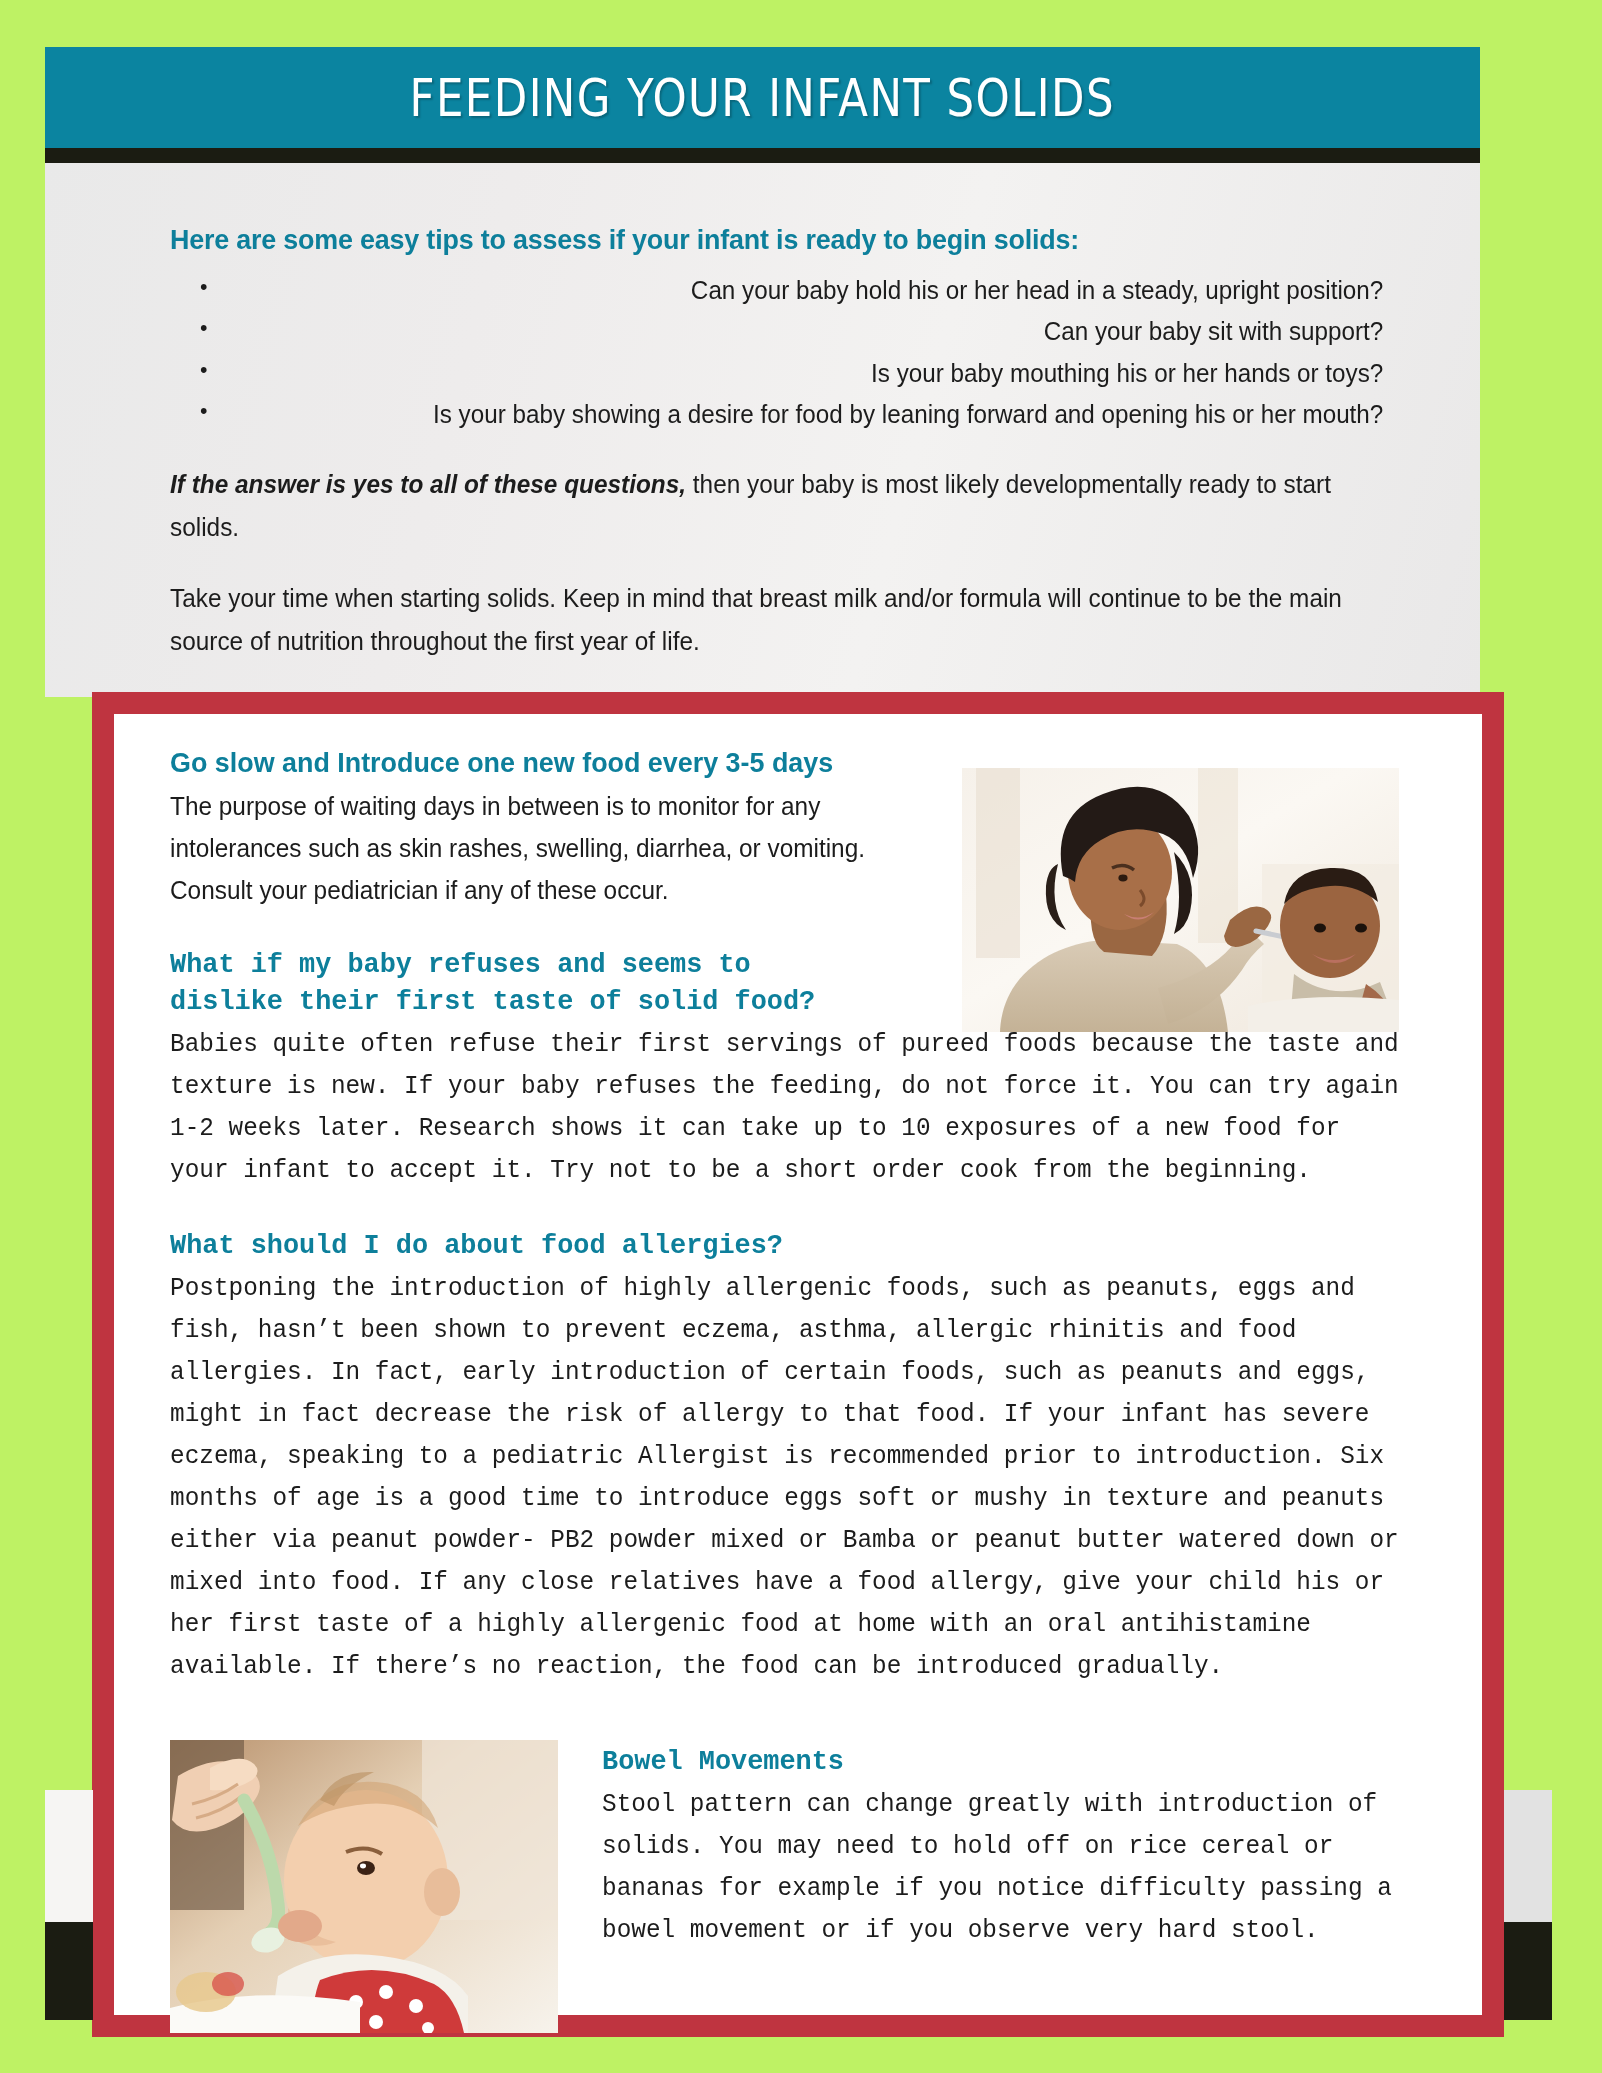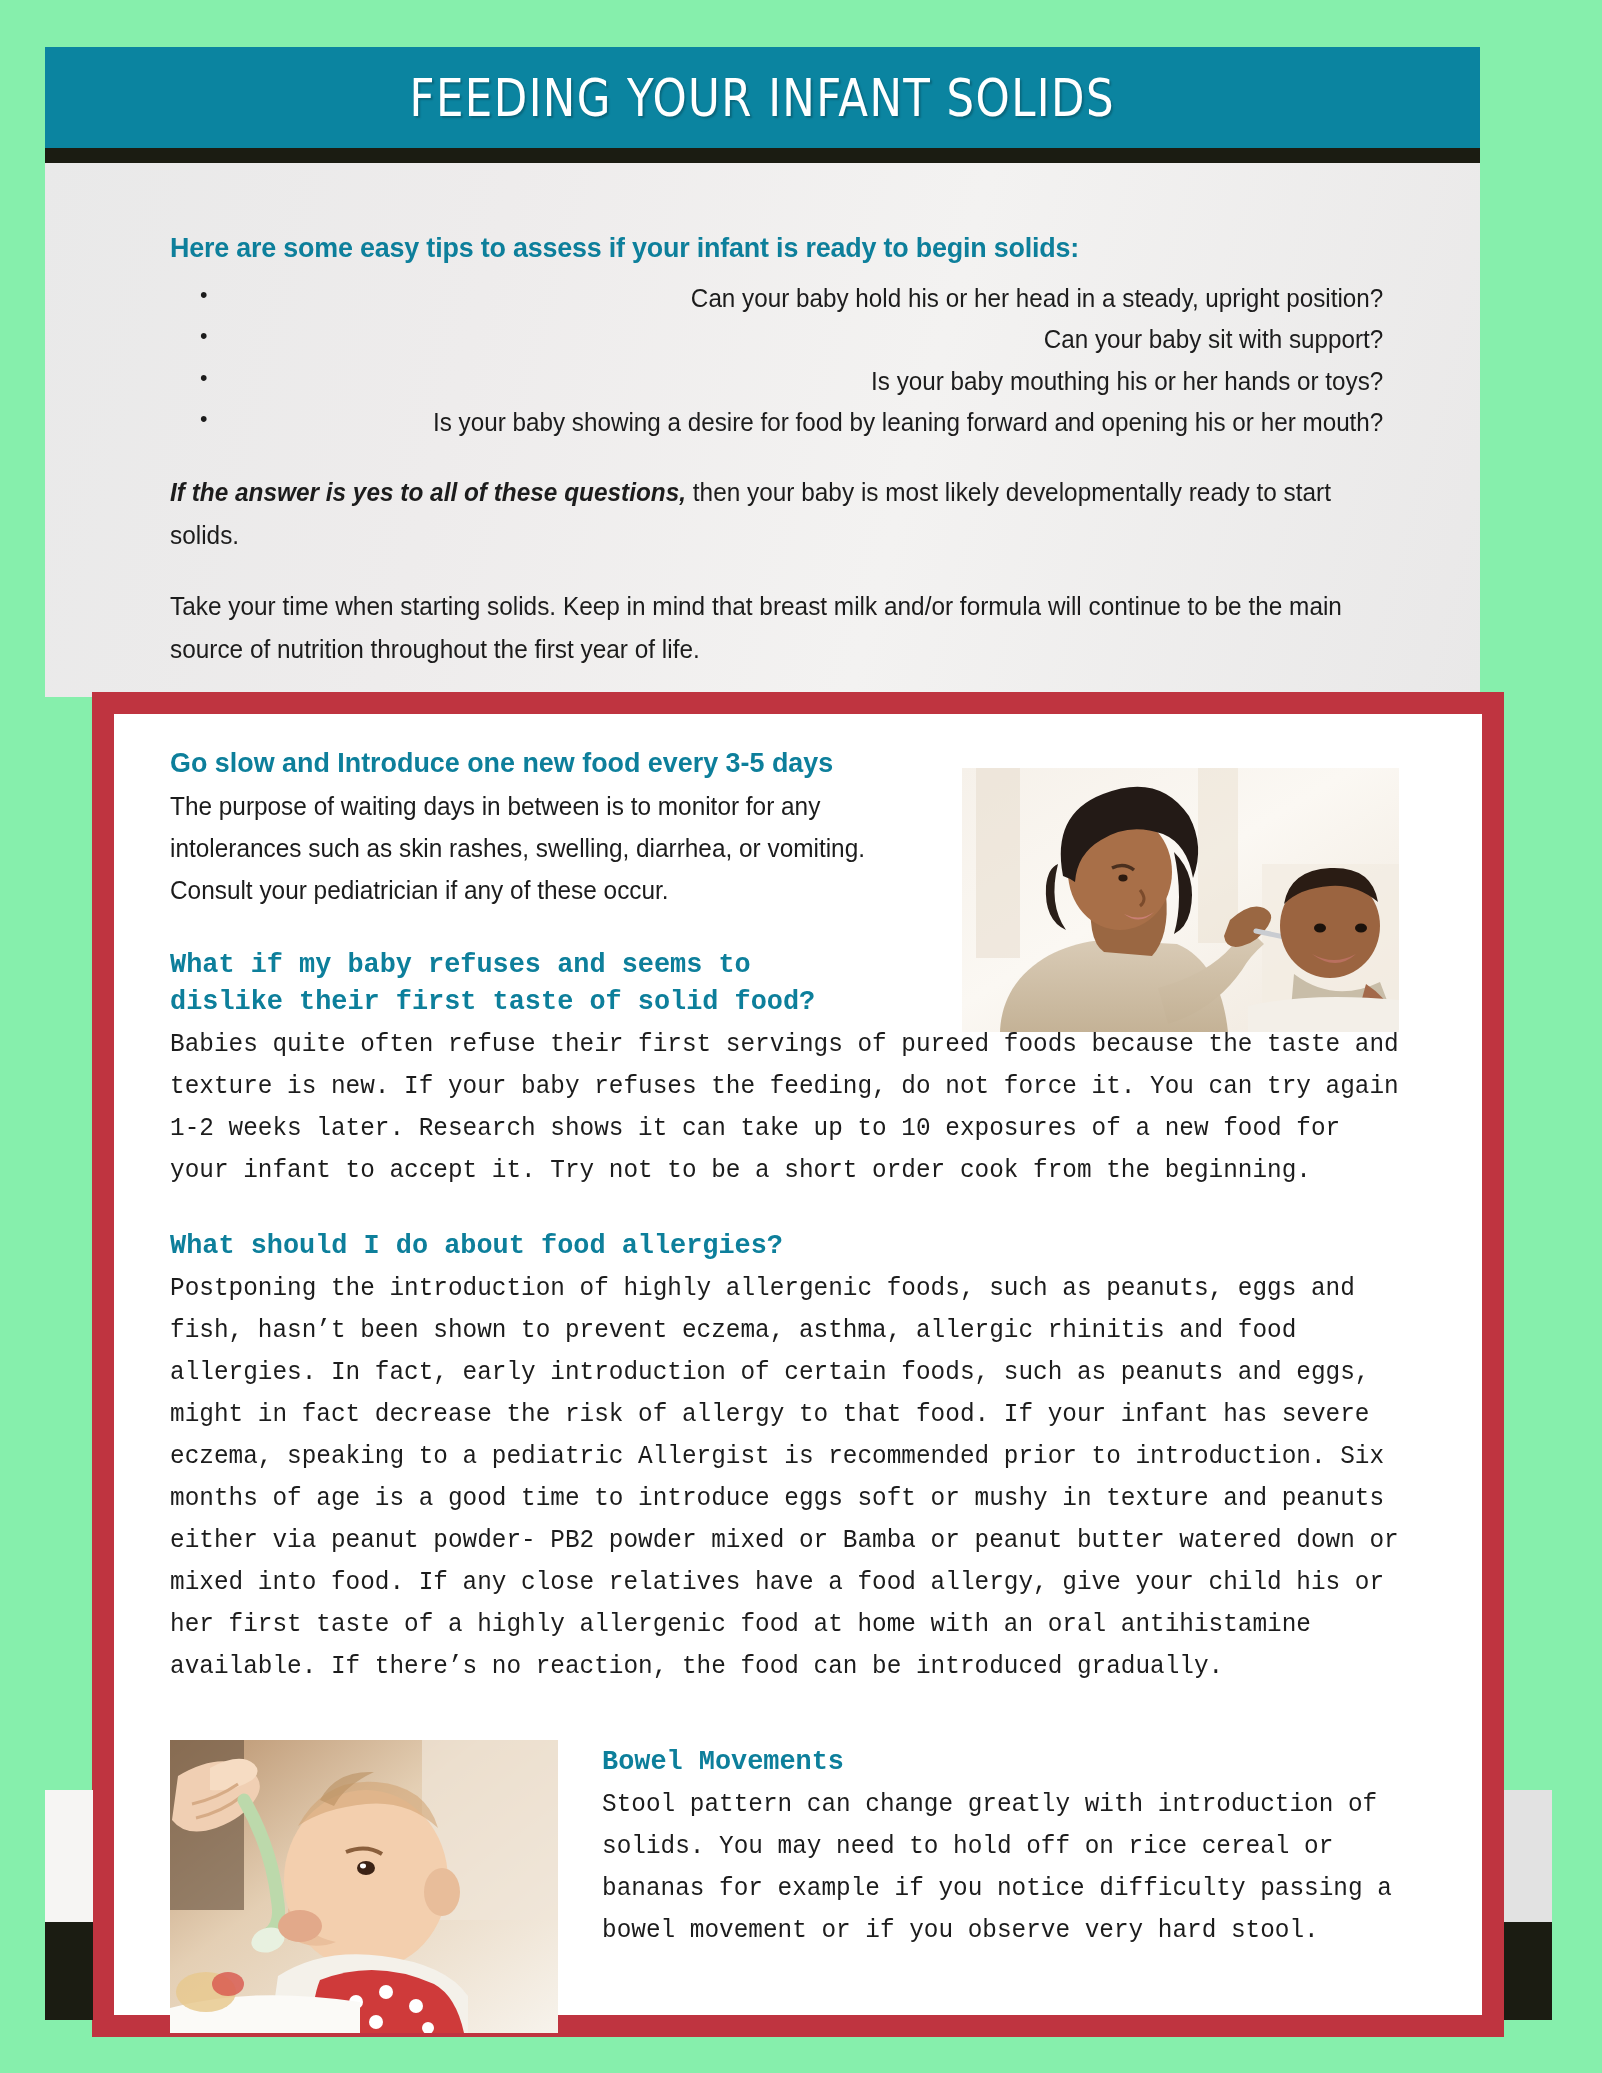--- a/index.html
+++ b/index.html
@@ -7,21 +7,21 @@
   body {
     background:#ffffff;
     font-family:"Liberation Sans", sans-serif;
     position:relative;
     overflow:hidden;
   }
 
   
   #page {
     position:absolute; left:0; top:0; width:1602px; height:2073px;
-    background:#86efac;
+    background:#bef264;
   }
 
   
   .paper-grey {
     position:absolute;
     left:45px; top:162px; width:1435px; height:535px;
     background:linear-gradient(105deg,#e9e9e9 0%,#eeecec 30%,#f3f2f1 60%,#e9e8e8 100%);
   }
 
   
@@ -40,21 +40,21 @@
     text-shadow:2px 2px 2px rgba(0,0,0,.22);
     white-space:nowrap;
   }
   .header-rule {
     position:absolute; left:45px; top:148px; width:1435px; height:15px;
     background:#1b1c12;
   }
 
   
   .intro {
-    position:absolute; left:170px; top:232px; width:1250px;
+    position:absolute; left:170px; top:224px; width:1250px;
   }
   .intro-heading {
     color:#0d7f9b;
     font-size:28px;
     font-weight:bold;
     letter-spacing:-0.2px;
     transform:scaleX(0.96);
     transform-origin:left center;
     margin-bottom:14px;
     white-space:nowrap;

